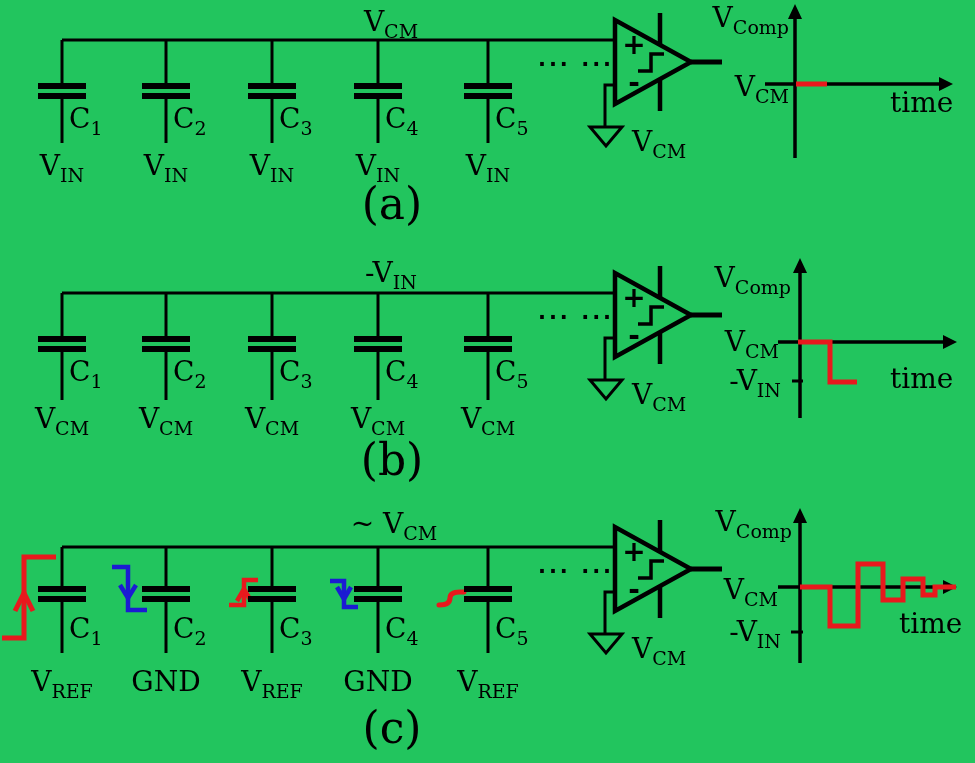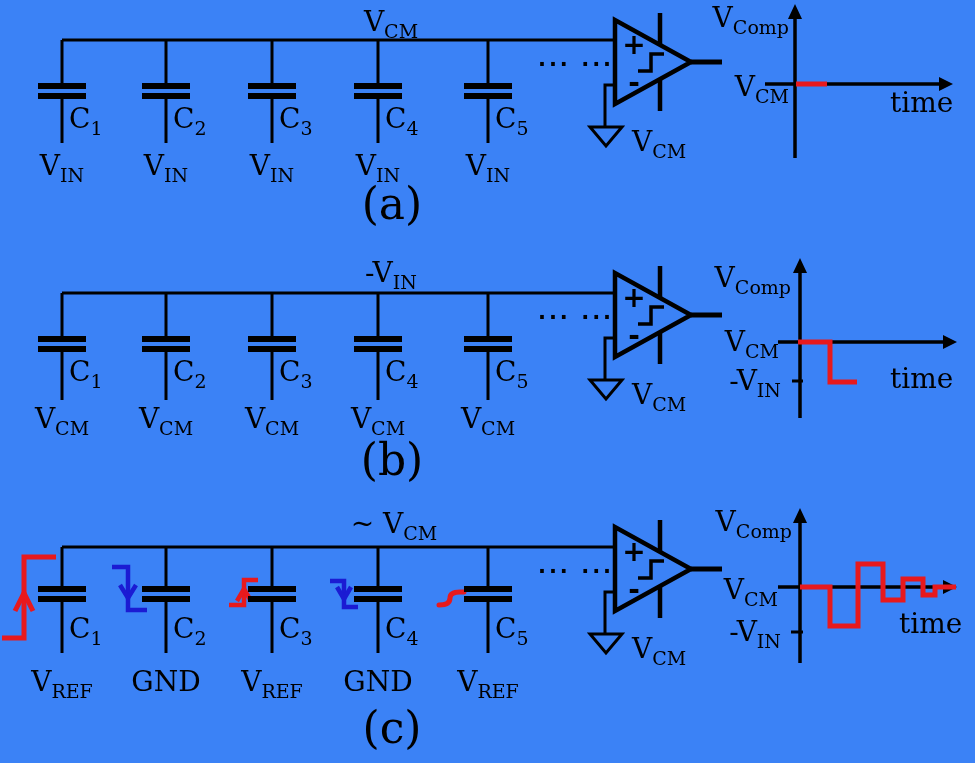--- a/index.html
+++ b/index.html
@@ -1,17 +1,17 @@
 <!DOCTYPE html>
 <html style="--ink: #000000; --red: #e8191d; --blue: #1b1bd3;"><head>
 <meta charset="utf-8">
 <style>
   :root{ --ink:#000000; --red:#e8191d; --blue:#1b1bd3; }
   html,body{margin:0;padding:0;background:#ffffff;}
-  .stage{width:975px;height:763px;position:relative;background:#3b82f6;}
+  .stage{width:975px;height:763px;position:relative;background:#22c55e;}
   svg{display:block;font-family:"DejaVu Serif",serif;}
   .wire{stroke:var(--ink);stroke-width:3;fill:none;}
   .w35{stroke-width:3.5;}
   .w45{stroke-width:4.5;}
   .w5{stroke-width:5;}
   .plate{fill:var(--ink);stroke:none;}
   .redln{stroke:var(--red);fill:none;}
   .bluln{stroke:var(--blue);fill:none;}
   .arrow{fill:var(--ink);stroke:none;}
   .lbl{font-size:28px;fill:var(--ink);}

